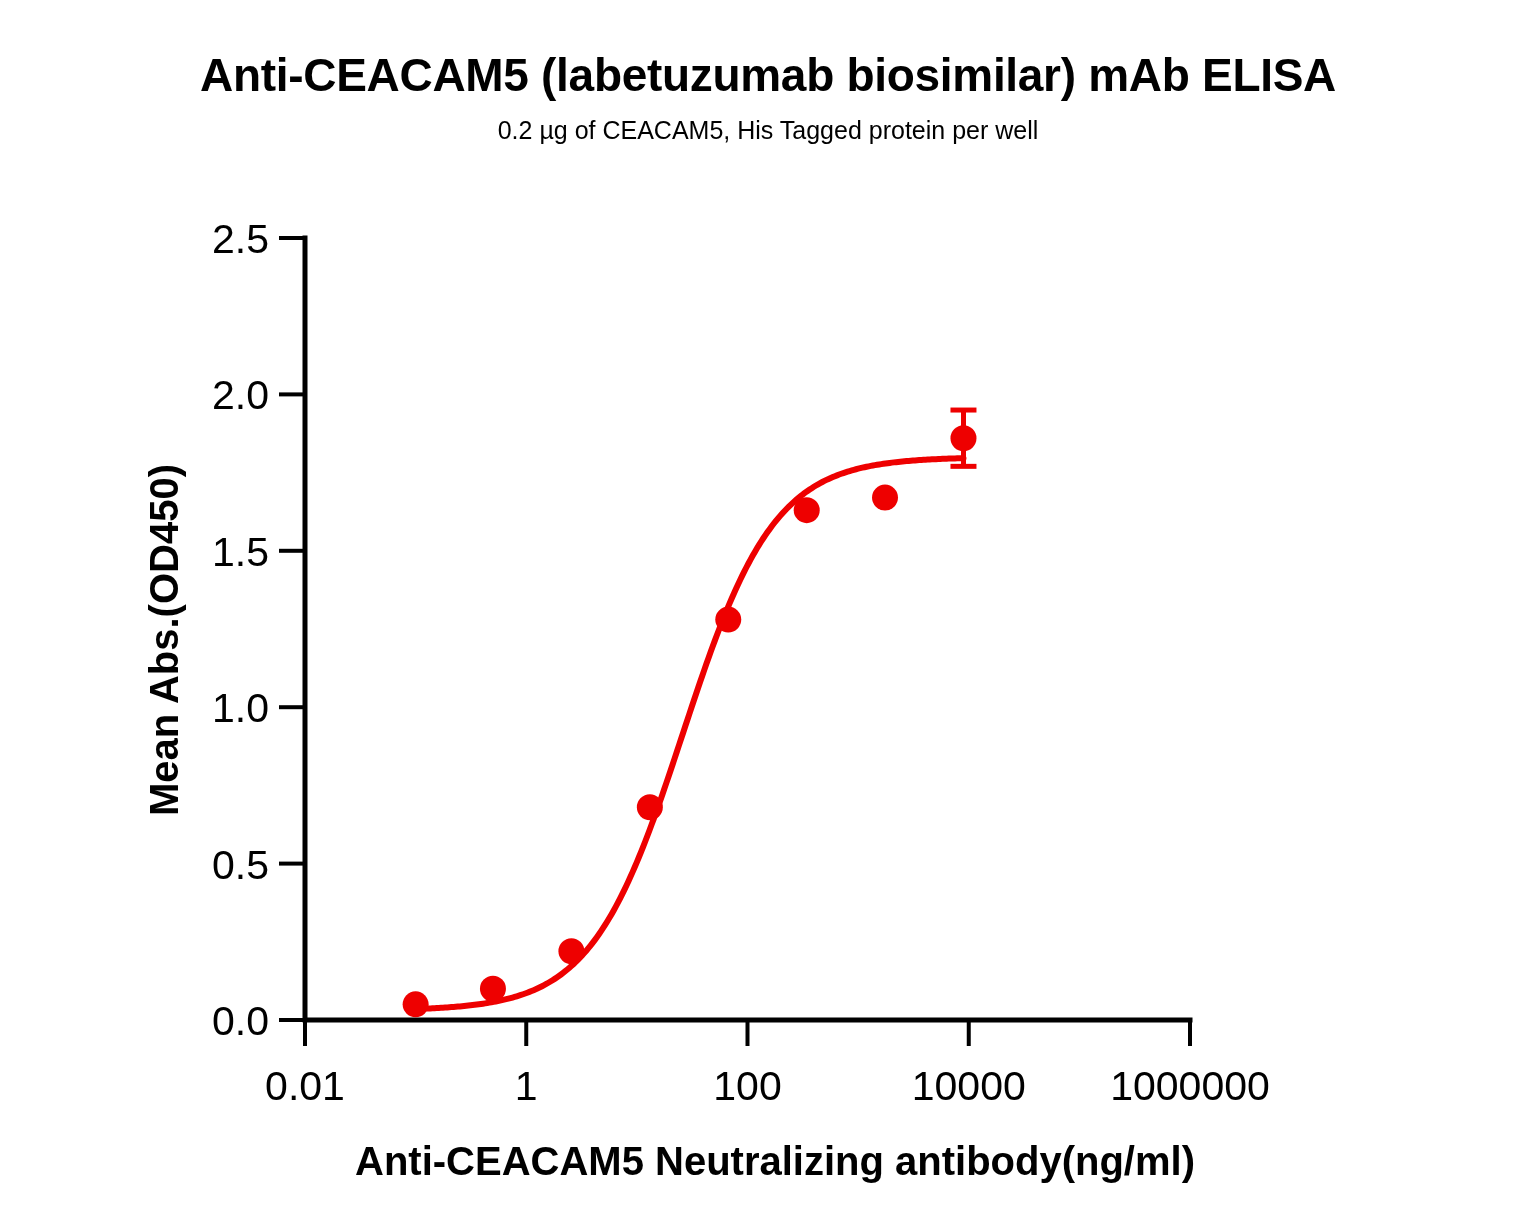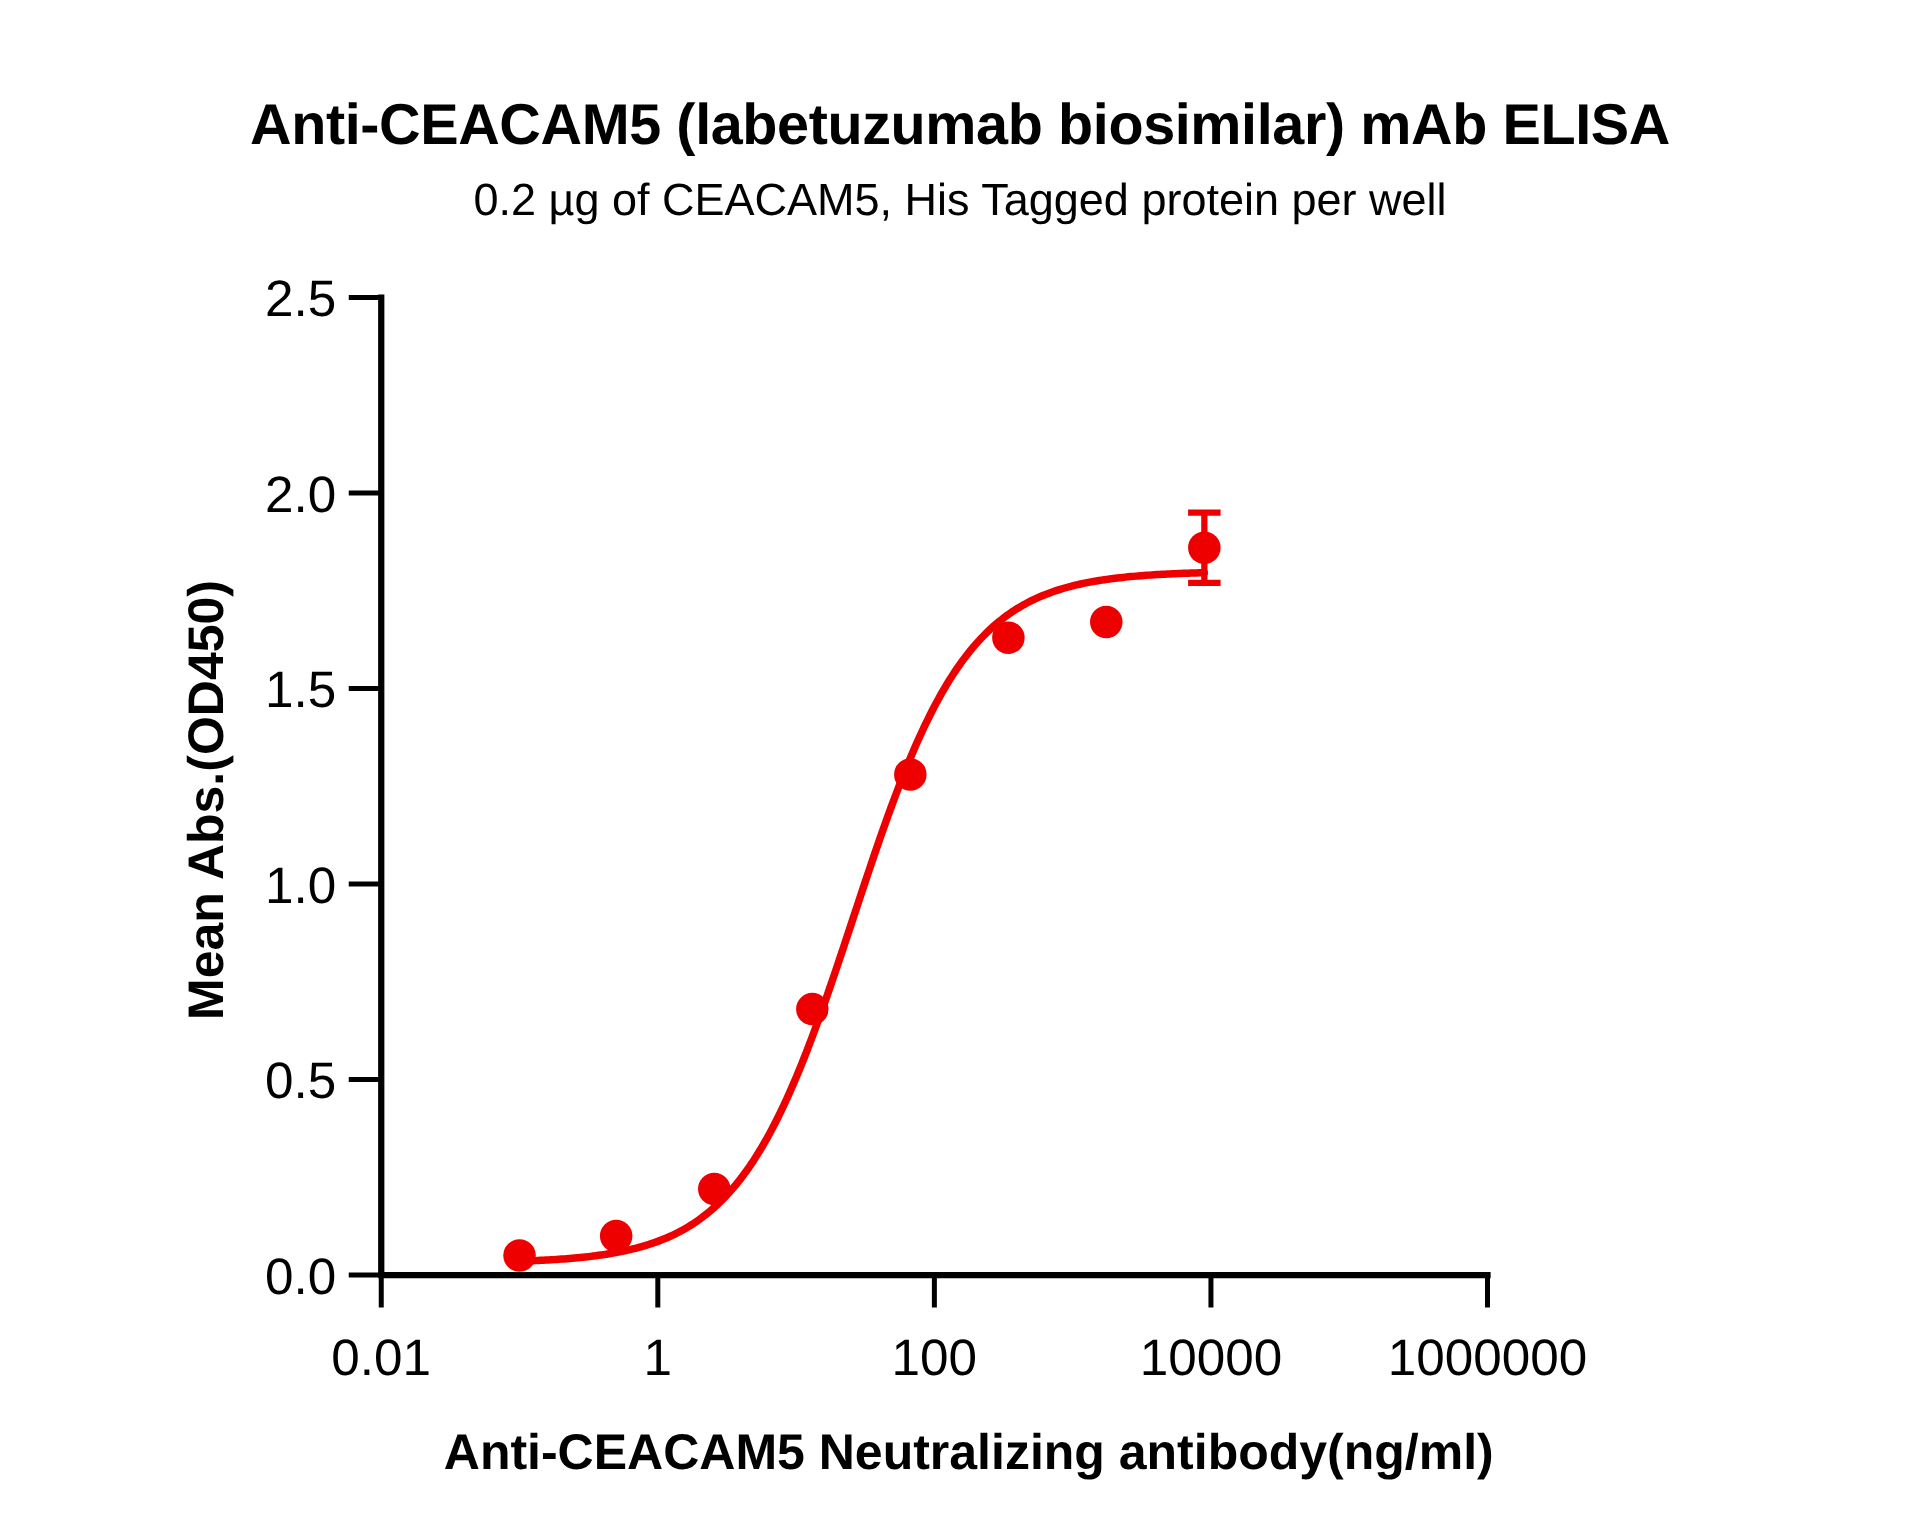--- a/index.html
+++ b/index.html
@@ -23,26 +23,26 @@
     position: absolute;
     top: 0;
     left: 0;
     width: 1536px;
     text-align: center;
   }
   .chart-title {
     font-size: 46px;
     font-weight: bold;
     letter-spacing: -0.3px;
-    margin-top: 76px;
+    margin-top: 52px;
     line-height: 1.0;
     white-space: nowrap;
   }
   .chart-subtitle {
-    font-size: 36px;
+    font-size: 25px;
     font-weight: normal;
     margin-top: 20px;
     line-height: 1.0;
     white-space: nowrap;
   }
   svg#plot {
     position: absolute;
     top: 0;
     left: 0;
   }

